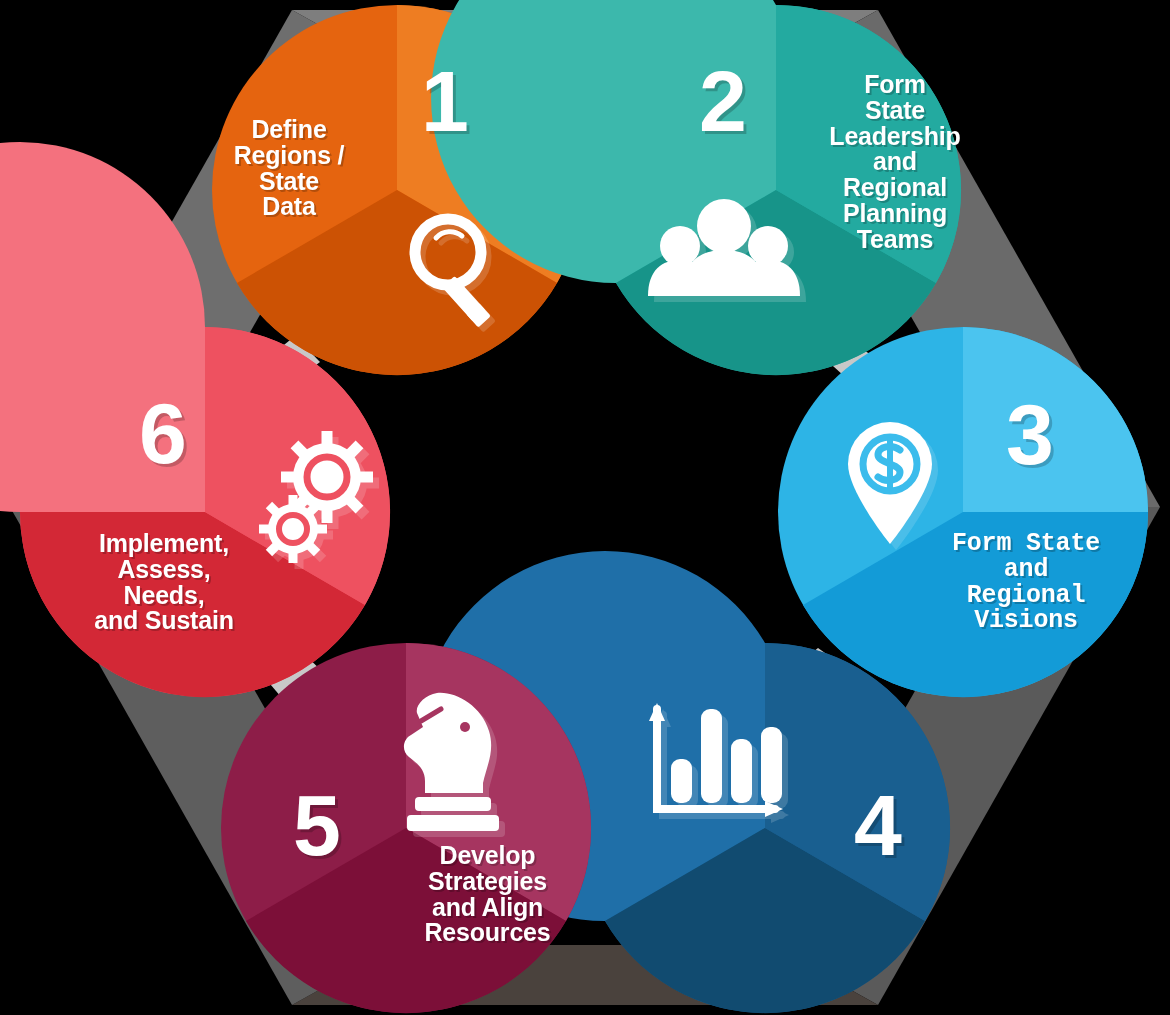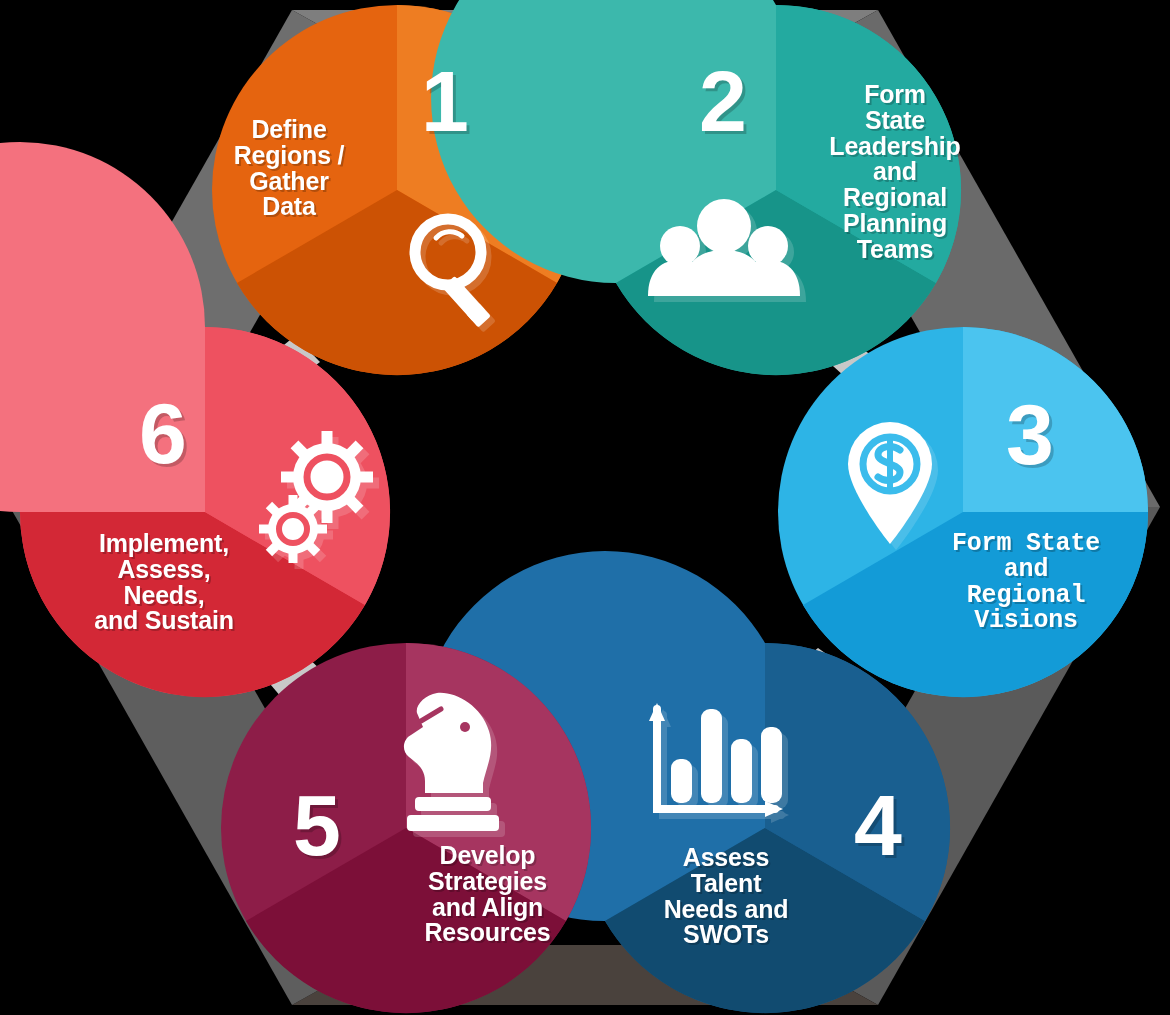--- a/index.html
+++ b/index.html
@@ -40,21 +40,21 @@
     font-size: 25px;
     letter-spacing: -0.2px;
   }
   .step-num {
     font-size: 86px;
     line-height: 1;
     text-shadow: 3px 3px 0 rgba(0,0,0,0.20);
   }
   .lbl-1 { left: 193px; top: 117px;  width: 192px; }
   .num-1 { left: 390px; top: 58px;   width: 110px; }
-  .lbl-2 { left: 805px; top: 82px;   width: 180px; }
+  .lbl-2 { left: 805px; top: 72px;   width: 180px; }
   .num-2 { left: 668px; top: 58px;   width: 110px; }
   .lbl-3 { left: 930px; top: 531px;  width: 192px; font-family: Liberation Mono, monospace; }
   .num-3 { left: 975px; top: 391px;  width: 110px; }
   .lbl-4 { left: 630px; top: 845px;  width: 192px; }
   .num-4 { left: 823px; top: 782px;  width: 110px; }
   .lbl-5 { left: 385px; top: 843px;  width: 205px; }
   .num-5 { left: 262px; top: 782px;  width: 110px; }
   .lbl-6 { left: 44px;  top: 531px;  width: 240px; }
   .num-6 { left: 108px; top: 390px;  width: 110px; }
 </style>
@@ -238,43 +238,39 @@
             <use href="#ico-gears" fill="#000"></use>
           </g>
         <use href="#ico-gears"></use>
       </g>
     </g>
   </svg>
 
   <div class="step-num num-1">1</div>
   <div class="step-text lbl-1">Define
 Regions /
-Gather
+State
 Data</div>
 
   <div class="step-num num-2">2</div>
   <div class="step-text lbl-2">Form
 State
 Leadership
 and
 Regional
 Planning
 Teams</div>
 
   <div class="step-num num-3">3</div>
   <div class="step-text lbl-3">Form State
 and
 Regional
 Visions</div>
 
   <div class="step-num num-4">4</div>
-  <div class="step-text lbl-4">Assess
-Talent
-Needs and
-SWOTs</div>
 
   <div class="step-num num-5">5</div>
   <div class="step-text lbl-5">Develop
 Strategies
 and Align
 Resources</div>
 
   <div class="step-num num-6">6</div>
   <div class="step-text lbl-6">Implement,
 Assess,

